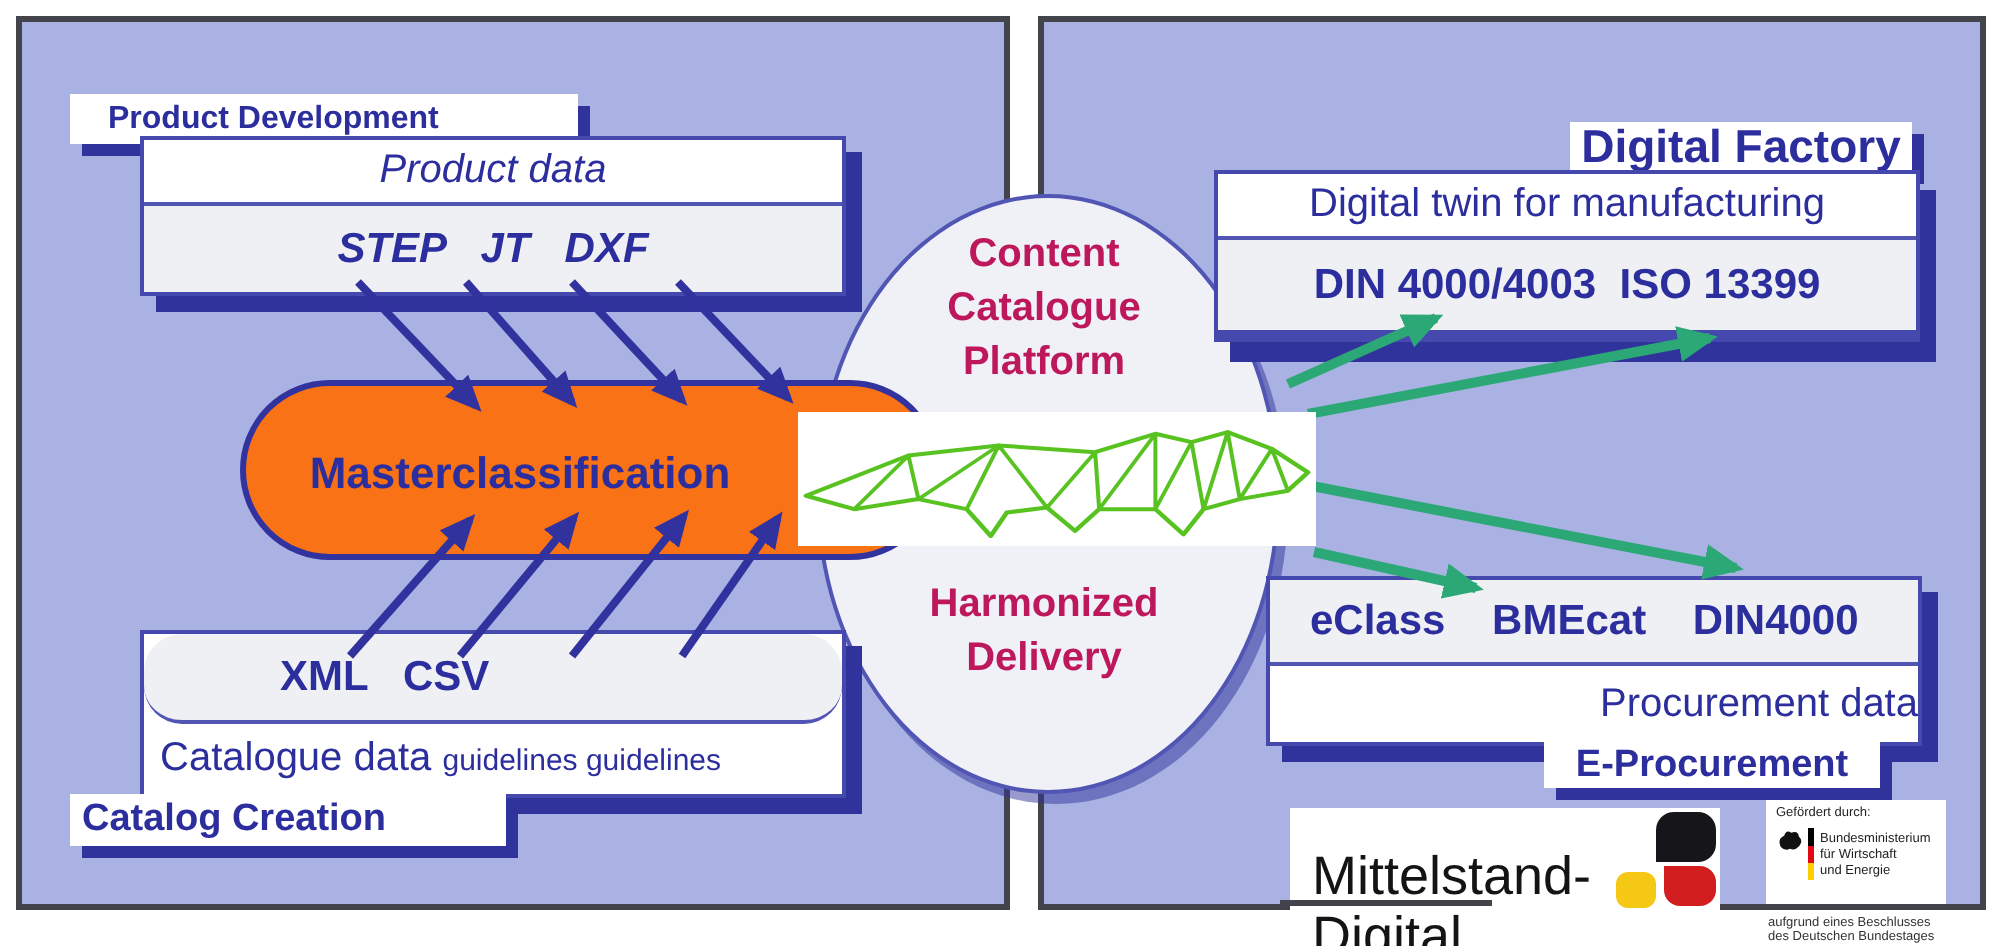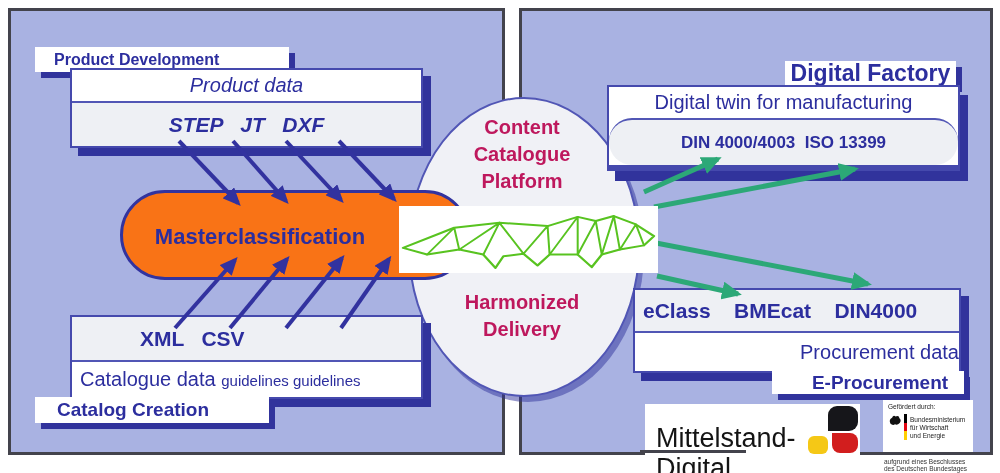--- a/index.html
+++ b/index.html
@@ -10,45 +10,45 @@
   #left-panel{left:8px;width:491px;}
   #right-panel{left:519px;width:468px;}
 
   #platform-ellipse{position:absolute;left:408px;top:97px;width:228px;height:296px;
       border-radius:50%;background:#f0f1f6;border:2px solid #5156b5;
       box-shadow:4px 5px 0 rgba(49,51,156,.5);z-index:2;}
 
   .strip{position:absolute;background:#fff;color:#2c2e9e;font-weight:bold;
          box-shadow:6px 6px 0 #31339c;white-space:nowrap;}
   #pd-strip{left:35px;top:47px;width:235px;height:25px;font-size:16px;line-height:25px;padding-left:19px;z-index:3;}
-  #cc-strip{left:35px;top:397px;width:212px;height:26px;font-size:19px;line-height:26px;padding-left:22px;z-index:6;}
+  #cc-strip{left:35px;top:397px;width:212px;height:26px;font-size:19px;line-height:26px;padding-left:6px;z-index:6;}
   #df-strip{left:785px;top:61px;width:171px;height:25px;font-size:23px;line-height:25px;text-align:center;z-index:3;}
-  #ep-strip{left:772px;top:371px;width:168px;height:23px;font-size:19px;line-height:23px;text-align:center;z-index:6;padding-left:24px;}
+  #ep-strip{left:772px;top:371px;width:168px;height:23px;font-size:19px;line-height:23px;text-align:center;z-index:6;}
 
   .composite{position:absolute;border:2px solid #4549ad;box-shadow:8px 8px 0 #31339c;z-index:4;background:#fff;}
   .row{color:#2c2e9e;}
   .row-white{background:#ffffff;text-align:center;}
   .row-gray{background:#eef0f4;font-weight:bold;text-align:center;}
   .fmt{white-space:pre;}
 
   #pd-box{left:70px;top:68px;width:349px;font-style:italic;}
   #pd-box .row-white{height:31px;line-height:31px;font-size:20px;}
   #pd-box .row-gray{height:43px;line-height:43px;font-size:21px;border-top:2px solid #5156b5;}
 
   #cc-box{left:70px;top:315px;width:349px;}
-  #cc-box .row-gray{height:43px;line-height:43px;font-size:21px;text-align:left;padding-left:68px;border-bottom:2px solid #5156b5;}
+  #cc-box .row-gray{height:43px;line-height:43px;font-size:21px;text-align:left;padding-left:68px;border-bottom:2px solid #5156b5;border-radius:19px;}
   #cc-box .row-white{height:35px;line-height:35px;text-align:left;padding-left:8px;font-size:20px;}
   #cc-box .small-note{font-size:15px;}
 
   #df-box{left:607px;top:85px;width:349px;border-bottom-width:6px;box-shadow:8px 10px 0 #31339c;}
   #df-box .row-white{height:31px;line-height:31px;font-size:20px;}
-  #df-box .row-gray{height:45px;line-height:45px;font-size:17px;border-top:2px solid #5156b5;border-radius:23px;}
+  #df-box .row-gray{height:45px;line-height:45px;font-size:21px;border-top:2px solid #5156b5;}
 
   #ep-box{left:633px;top:288px;width:324px;}
-  #ep-box .row-gray{height:41px;line-height:41px;font-size:21px;text-align:left;padding-left:8px;border-bottom:2px solid #5156b5;}
+  #ep-box .row-gray{height:41px;line-height:41px;font-size:21px;text-align:left;padding-left:20px;border-bottom:2px solid #5156b5;}
   #ep-box .row-white{height:38px;line-height:38px;text-align:right;padding-left:12px;font-size:20px;}
 
   #masterclass-pill{position:absolute;left:120px;top:190px;width:350px;height:90px;border-radius:45px;
       background:#f97316;border:3px solid #32339f;z-index:6;color:#2c2e9e;font-weight:bold;font-size:22px;
       line-height:88px;text-align:center;padding-right:70px;box-sizing:border-box;}
 
   #croc-band{position:absolute;left:399px;top:206px;width:259px;height:67px;background:#fff;z-index:35;}
 
   .center-text{position:absolute;left:408px;width:228px;text-align:center;color:#be185d;
       font-weight:bold;font-size:20px;line-height:27px;z-index:10;}

